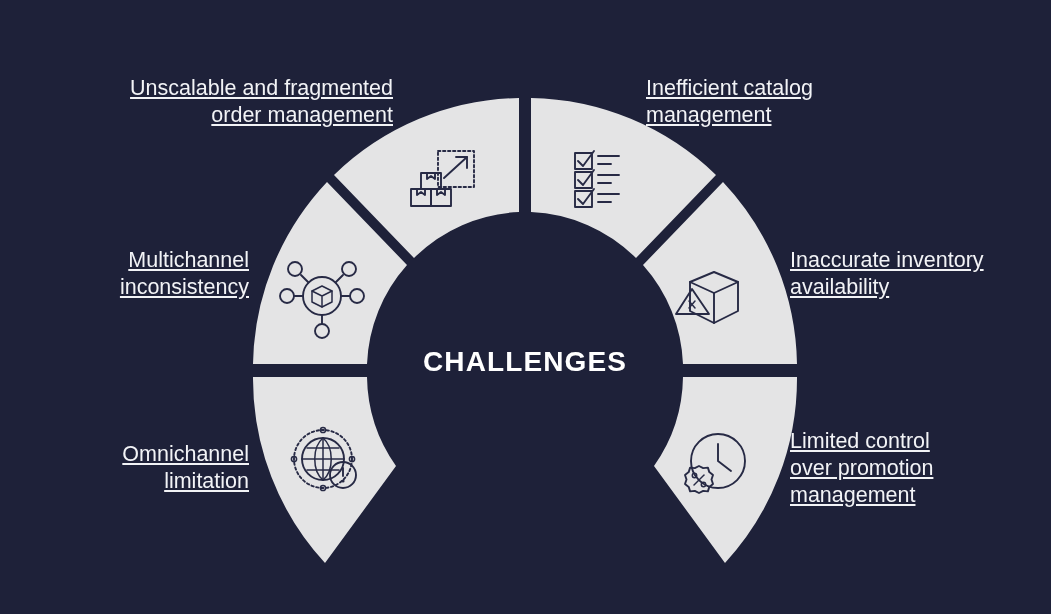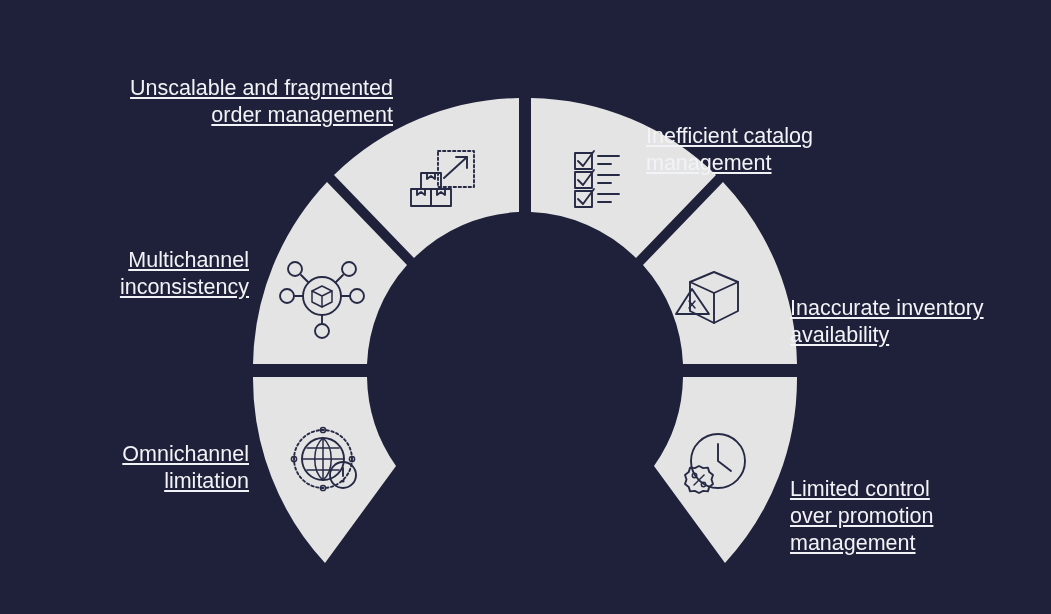--- a/index.html
+++ b/index.html
@@ -63,21 +63,21 @@
   .label {
     position: absolute;
     color: #f2f3f6;
     font-size: 21.5px;
     line-height: 27px;
     font-family: "Liberation Sans", sans-serif;
     white-space: pre-line;
     text-decoration: underline;
   }
   .label-right { text-align: right; }
-  .label-left { text-align: left; margin-top: 48px; }
+  .label-left { text-align: left; }
   .lbl-0 { right: 658px; top: 75px; width: 330px; }
   .lbl-1 { left: 646px; top: 75px; width: 330px; }
   .lbl-2 { right: 802px; top: 247px; width: 300px; }
   .lbl-3 { left: 790px; top: 247px; width: 300px; }
   .lbl-4 { right: 802px; top: 441px; width: 300px; }
   .lbl-5 { left: 790px; top: 428px; width: 300px; }
 </style>
 </head>
 <body>
 
@@ -223,20 +223,21 @@
                    L -10.3 -7.9 L -8.9 -12.4 L -4.2 -11.9 Z"></path>
           <path class="icon-stroke-thin" d="M -5 5 L 5 -5"></path>
           <circle class="icon-stroke-thin" cx="-4.5" cy="-4.5" r="2.2"></circle>
           <circle class="icon-stroke-thin" cx="4.5" cy="4.5" r="2.2"></circle>
         </g>
       </g>
     </g>
 
   </svg>
 
+  <div class="center-label">CHALLENGES</div>
 
   <div class="label label-right lbl-0">Unscalable and fragmented
 order management</div>
 
   <div class="label label-left lbl-1">Inefficient catalog
 management</div>
 
   <div class="label label-right lbl-2">Multichannel
 inconsistency</div>
 

